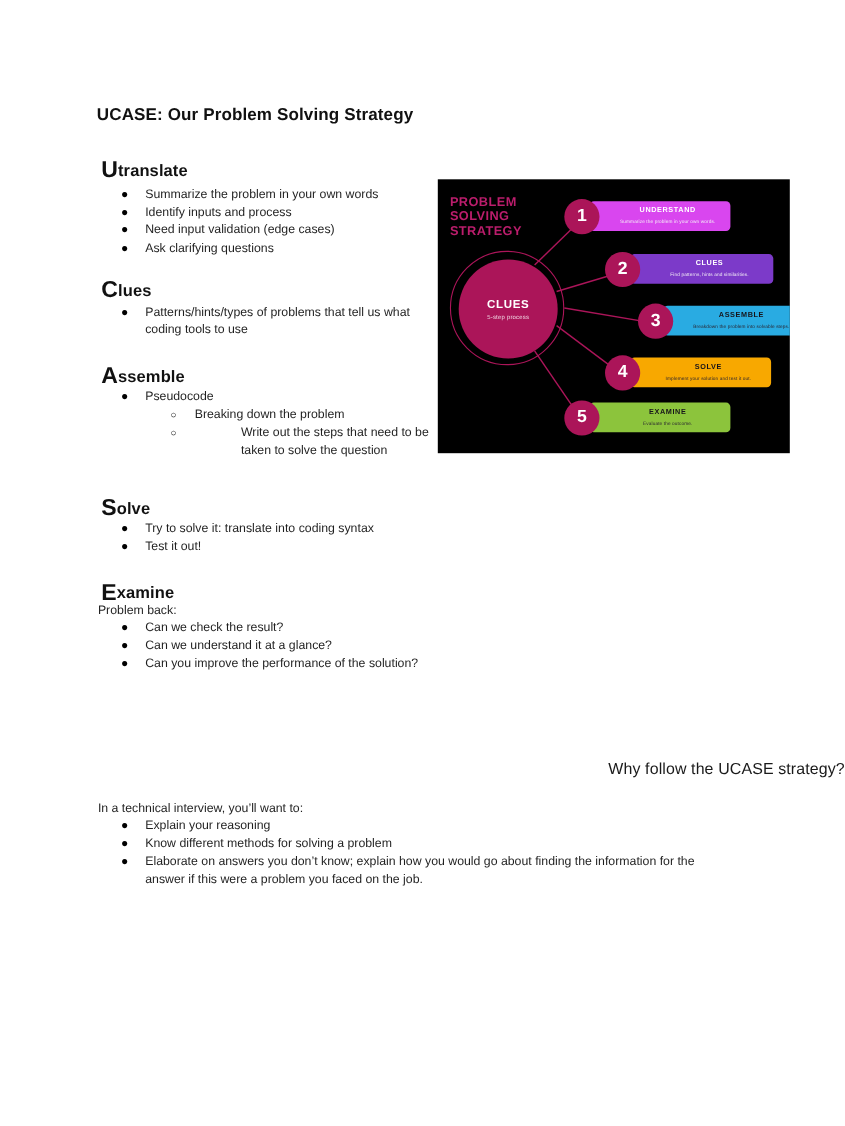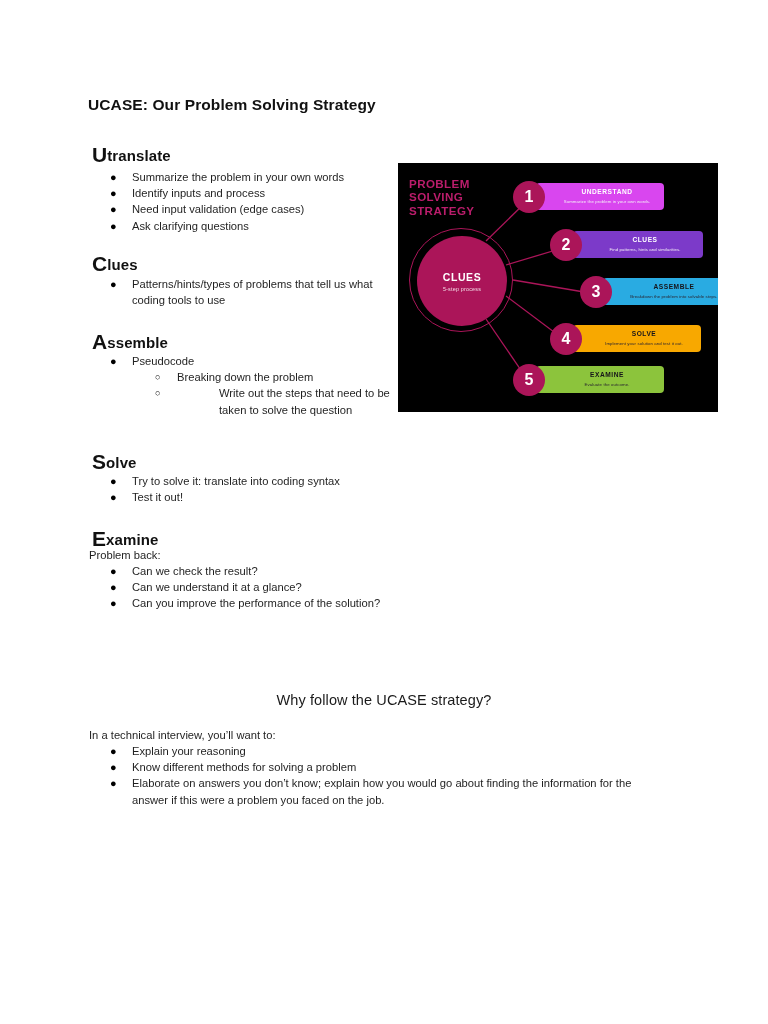--- a/index.html
+++ b/index.html
@@ -98,21 +98,21 @@
     line-height: 16px;
     color: #1f1f1f;
     white-space: nowrap;
   }
 
   
   .center-head {
     position: absolute;
     left: 0;
     width: 768px;
-    text-align: center;
+    text-align: right;
     font-size: 14.5px;
     color: #1a1a1a;
     letter-spacing: 0.1px;
   }
 
   
   .info {
     position: absolute;
     left: 398px;
     top: 163px;

